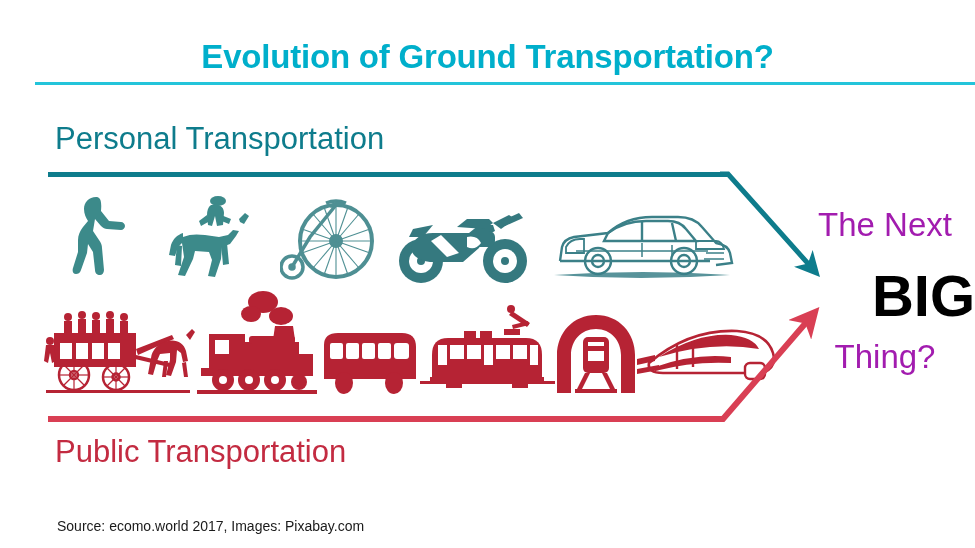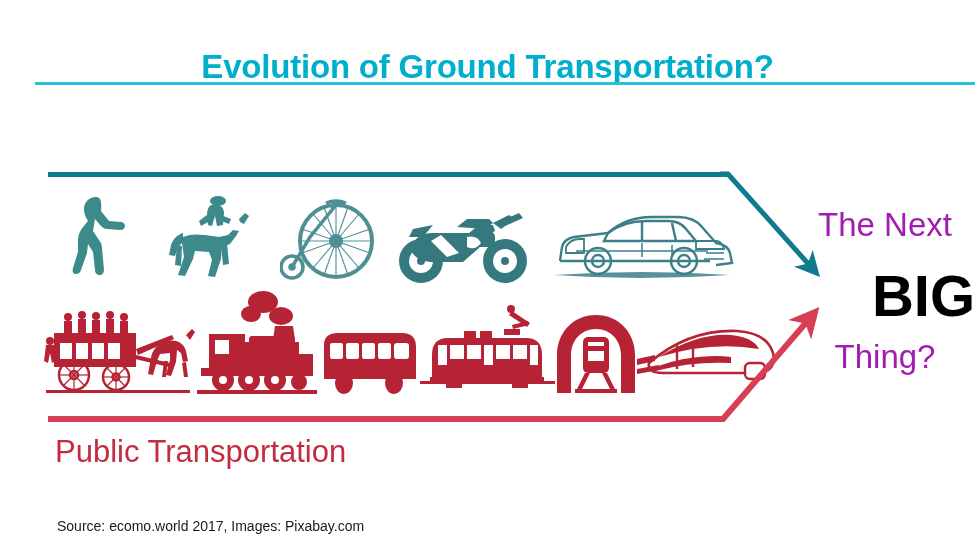--- a/index.html
+++ b/index.html
@@ -15,21 +15,21 @@
     width: 975px;
     height: 548px;
     background: #ffffff;
     overflow: hidden;
   }
 
   
   .slide-title {
     position: absolute;
     left: 0;
-    top: 48px;
+    top: 38px;
     width: 975px;
     text-align: center;
     font-size: 33px;
     font-weight: bold;
     color: #00AFCB;
     letter-spacing: -0.2px;
     white-space: nowrap;
   }
   .title-rule {
     position: absolute;
@@ -151,20 +151,21 @@
   .icon-slot svg { display: block; }
 </style>
 </head>
 <body>
 
 <div id="slide">
 
   <div class="slide-title">Evolution of Ground Transportation?</div>
   <div class="title-rule"></div>
 
+  <div class="section-label label-personal">Personal Transportation</div>
   <div class="rule-teal"></div>
 
   <div class="icon-row row-personal">
 
     <div class="icon-slot" style="width:105px;height:92px;">
       <svg width="70" height="92" viewBox="0 0 70 92">
         <g fill="#3C8A8A">
           <path d="M30 4c-7 0-12 5-12 12 0 5 2 9 4 12l-5 6c-3 4-5 8-5 13l0 12-5 16c-1 3 0 6 3 6 2 0 4-1 5-4l6-17 1-9 5 8 2 18c0 3 2 5 5 5 2 0 4-2 4-5l-2-22c0-3-1-5-3-8l-6-9 2-12 6 7c2 2 4 3 6 3l14 1c2 0 4-2 4-4 0-2-2-4-4-4l-12-1-8-10C36 7 34 4 30 4z"></path>
         </g>
       </svg>

